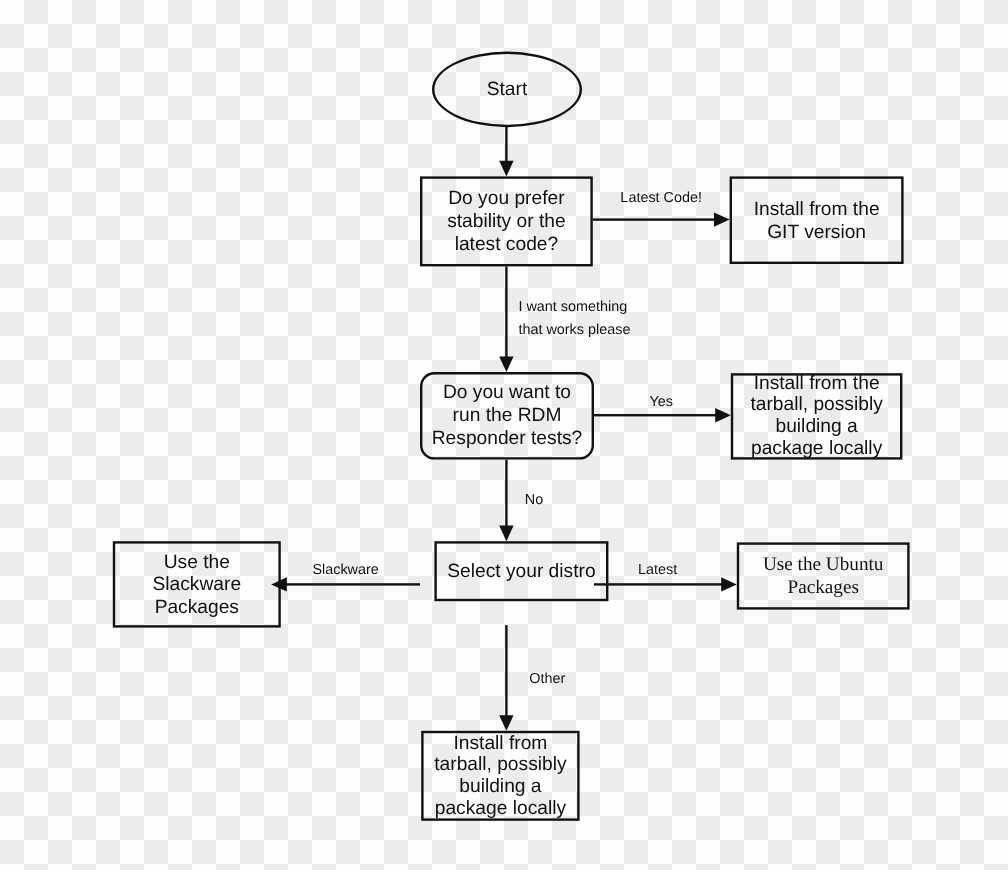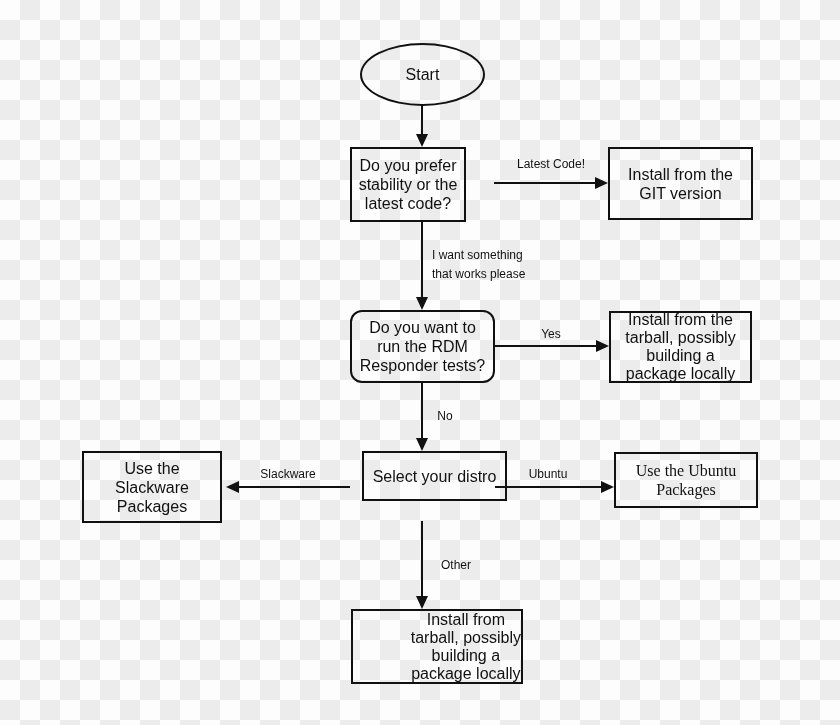--- a/index.html
+++ b/index.html
@@ -62,21 +62,21 @@
 </style>
 </head>
 <body>
 
 <div class="canvas">
 
   <div class="node ellipse" style="left:360px; top:43px; width:125px; height:63px;">
     <span class="label">Start</span>
   </div>
 
-  <div class="node" style="left:350px; top:147px; width:116px; height:75px;">
+  <div class="node" style="left:350px; top:147px; width:144px; height:75px;">
     <span class="label">Do you prefer
 stability or the
 latest code?</span>
   </div>
 
   <div class="node" style="left:608px; top:147px; width:145px; height:73px;">
     <span class="label">Install from the
 GIT version</span>
   </div>
 
@@ -90,32 +90,32 @@
     <span class="label">Install from the
 tarball, possibly
 building a
 package locally</span>
   </div>
 
   <div class="node" style="left:362px; top:451px; width:145px; height:50px;">
     <span class="label">Select your distro</span>
   </div>
 
-  <div class="node" style="left:82px; top:451px; width:140px; height:72px;">
+  <div class="node" style="left:94px; top:451px; width:140px; height:72px;">
     <span class="label">Use the
 Slackware
 Packages</span>
   </div>
 
   <div class="node" style="left:614px; top:452px; width:144px; height:56px;font-family:Liberation Serif, serif;">
     <span class="label">Use the Ubuntu
 Packages</span>
   </div>
 
-  <div class="node tight" style="left:351px; top:609px; width:172px; height:75px;justify-content:flex-end;">
+  <div class="node tight" style="left:351px; top:609px; width:132px; height:75px;">
     <span class="label">Install from
 tarball, possibly
 building a
 package locally</span>
   </div>
 
   <div>
     <div class="line v" style="left:421px; top:105px; height:30px;"></div>
     <div class="head down" style="left:416px; top:134px;"></div>
   </div>
@@ -159,17 +159,17 @@
 
   <div class="edge-label" style="left:432px; top:246px;">I want something
 that works please</div>
 
   <div class="edge-label center" style="left:551px; top:325px;">Yes</div>
 
   <div class="edge-label center" style="left:445px; top:407px;text-align:right;">No</div>
 
   <div class="edge-label center" style="left:288px; top:465px;">Slackware</div>
 
-  <div class="edge-label center" style="left:548px; top:465px;">Ubuntu</div>
+  <div class="edge-label center" style="left:548px; top:465px;">Latest</div>
 
   <div class="edge-label center" style="left:456px; top:556px;">Other</div>
 
 </div>
 
 </body></html>

